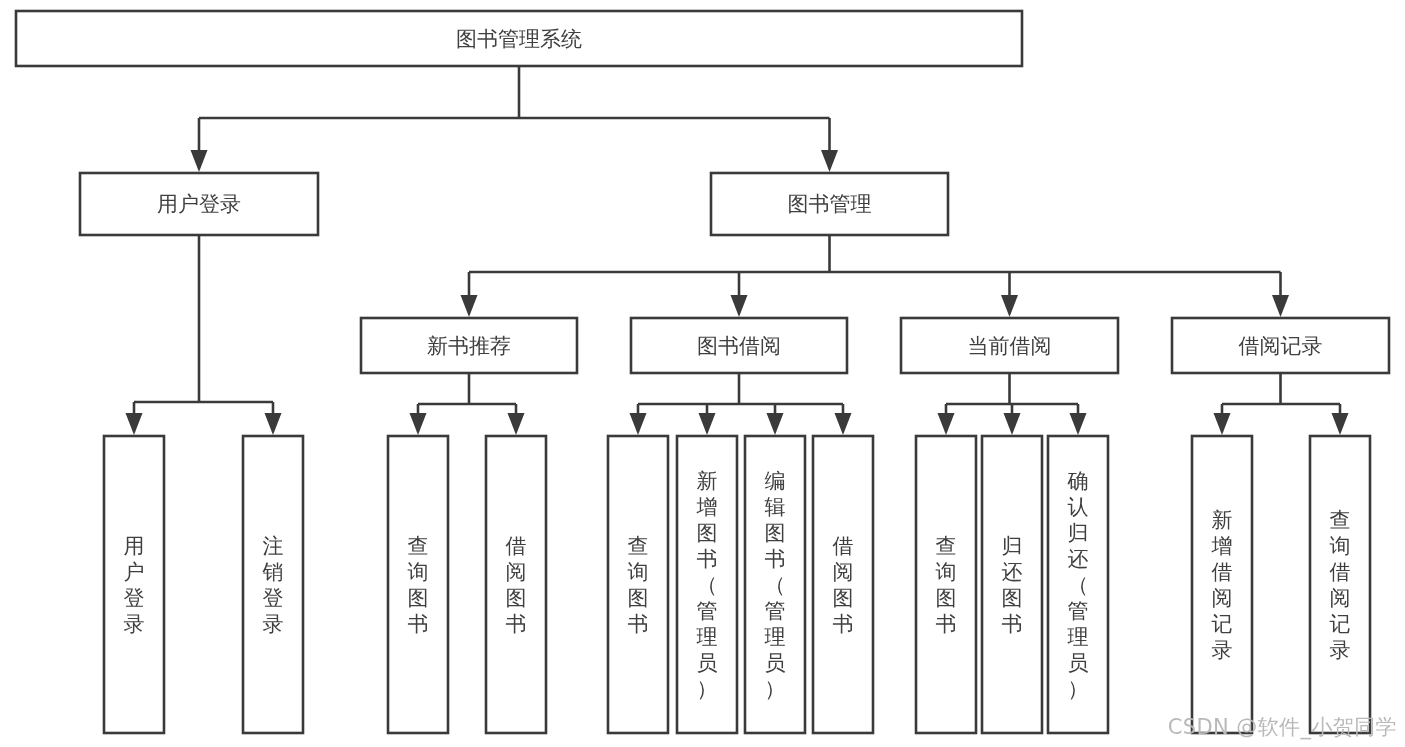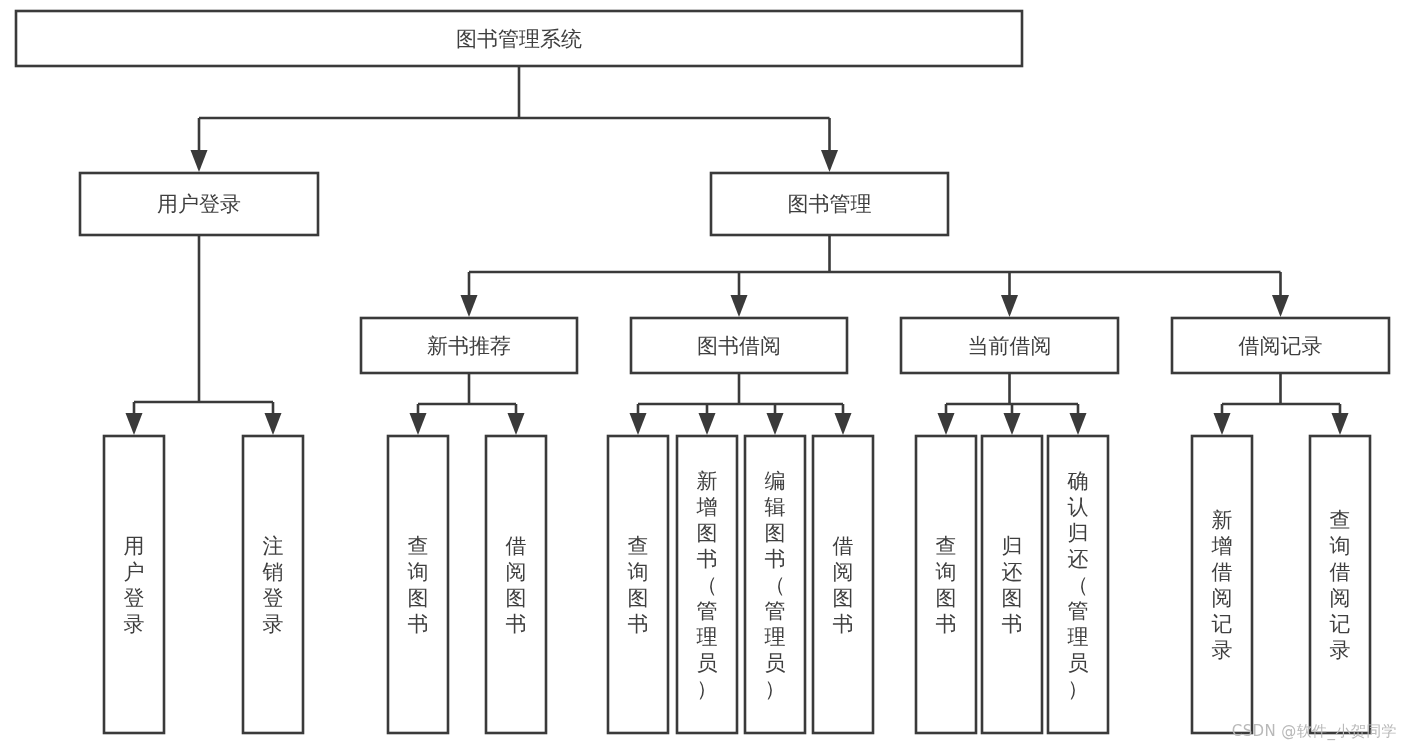--- a/index.html
+++ b/index.html
@@ -53,21 +53,21 @@
     fill: #3f3f3f;
     font-family: "DejaVu Sans", "Liberation Sans", sans-serif;
     font-size: 21px;
     text-anchor: middle;
   }
   .watermark {
     position: absolute;
     right: 8px;
     bottom: 6px;
     font-family: "DejaVu Sans", "Liberation Sans", sans-serif;
-    font-size: 15px;
+    font-size: 21px;
     color: #b9b9b9;
     white-space: nowrap;
     letter-spacing: 0.4px;
   }
 </style>
 </head>
 <body>
 
 <div id="diagram-root">
   <svg id="tree-svg" viewBox="0 0 1405 747">

